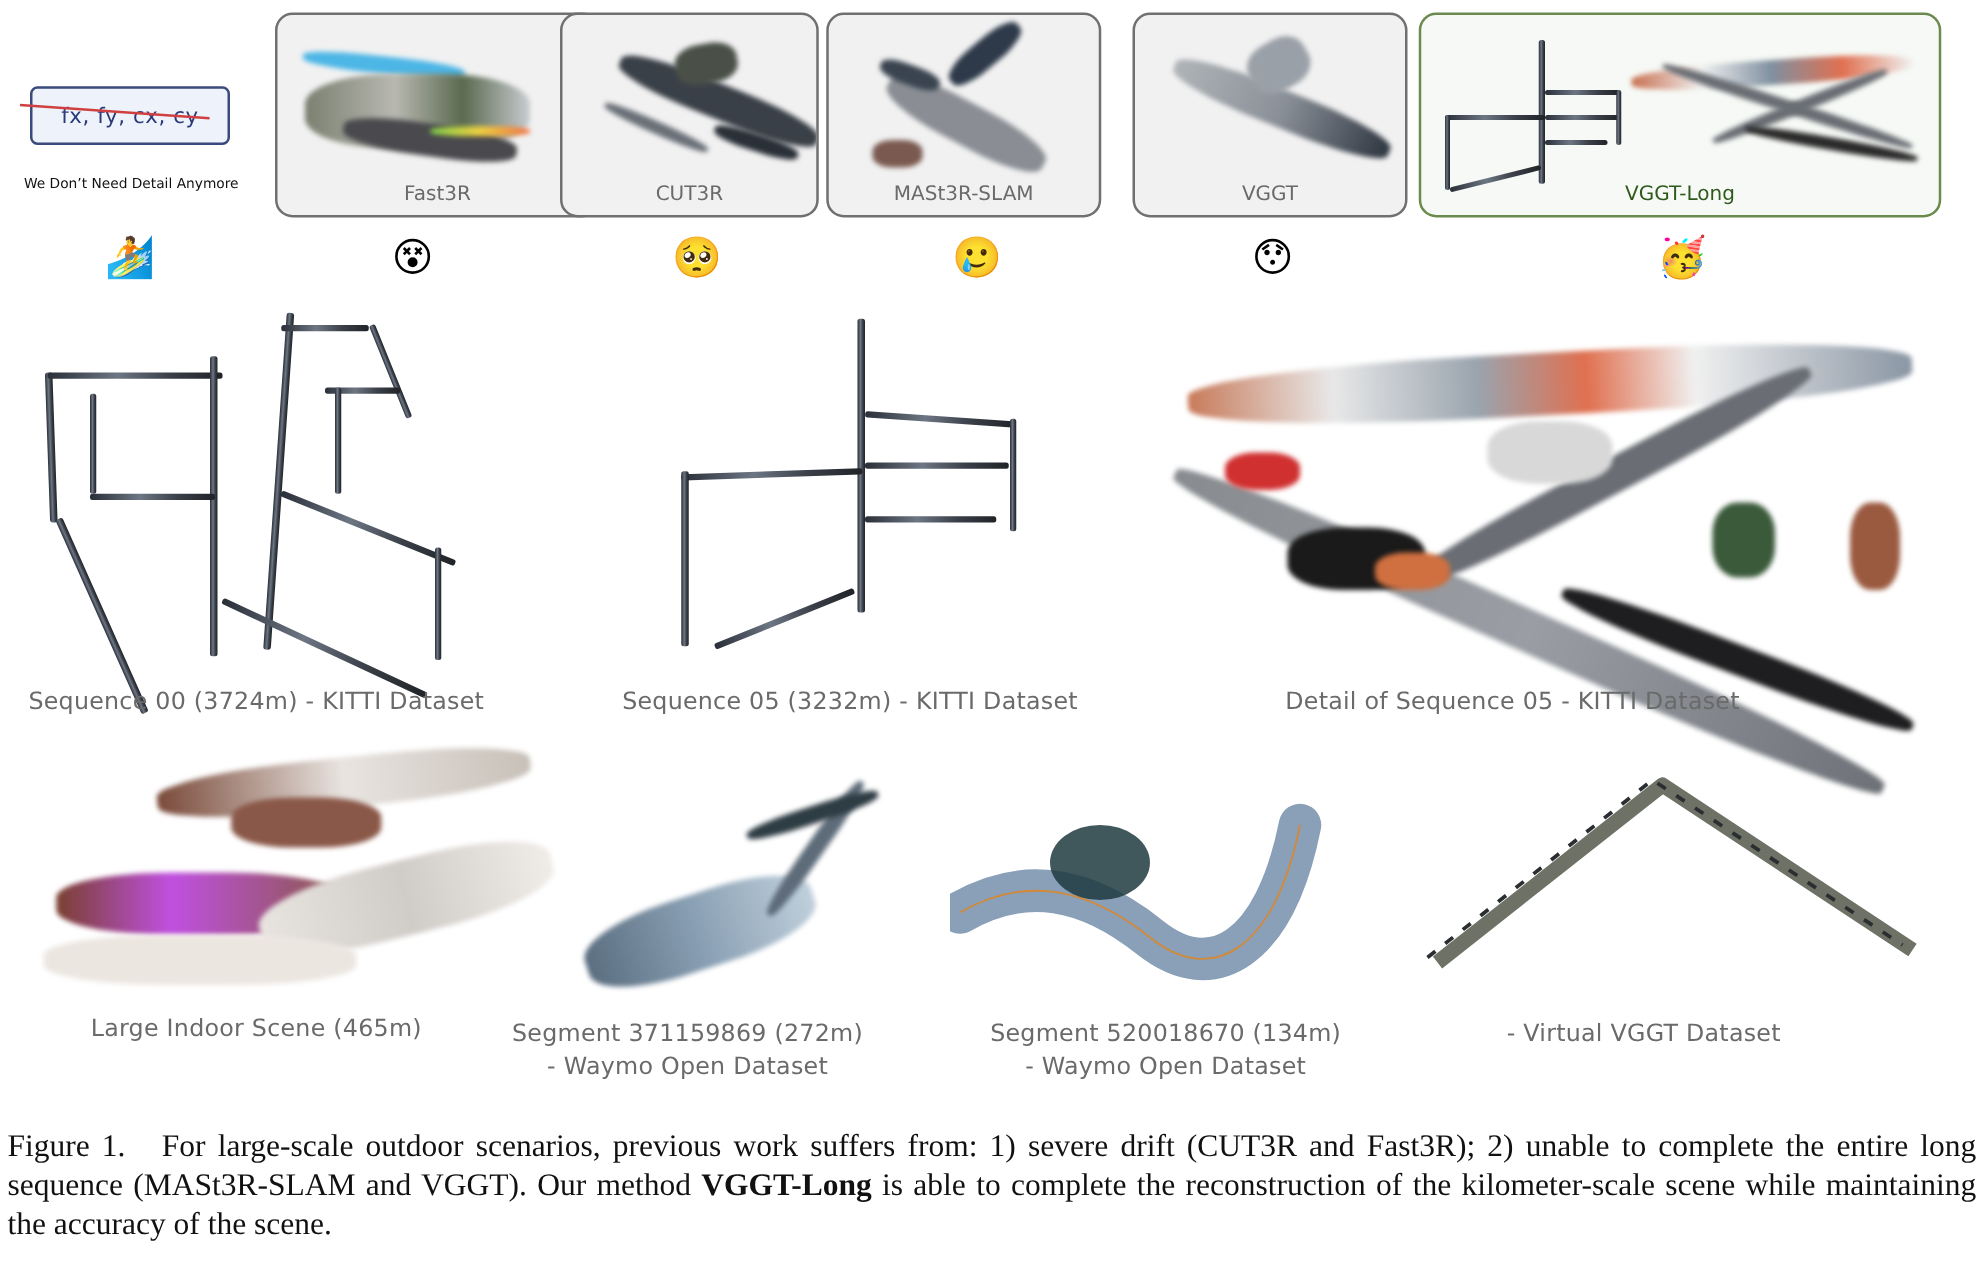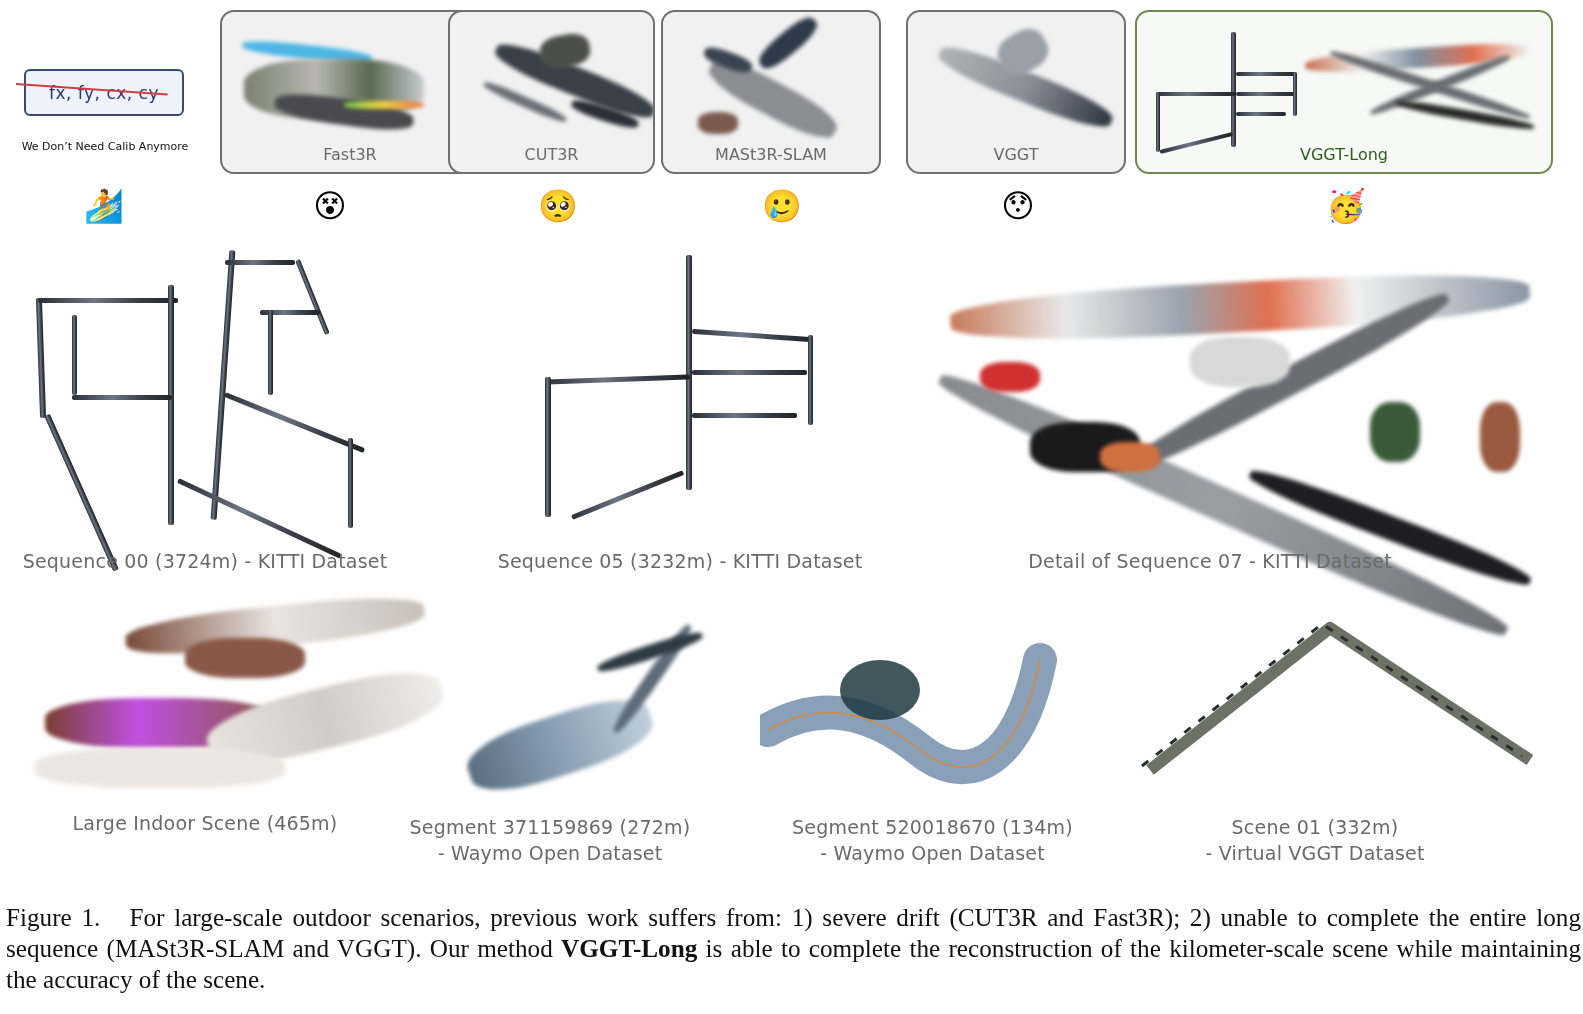--- a/index.html
+++ b/index.html
@@ -57,21 +57,21 @@
   }
   .fig-caption b { font-weight: bold; }
 </style>
 </head>
 <body>
 
 <div class="abs calib-box">
   <span class="calib-text">fx, fy, cx, cy</span>
 </div>
 <div class="abs calib-strike"></div>
-<div class="abs calib-caption">We Don’t Need Calib Anymore</div>
+<div class="abs calib-caption">We Don’t Need Detail Anymore</div>
 <div class="abs emoji" style="left:74px; top:186px;">🏄</div>
 
 <div class="abs method-box" style="left:220px; width:260px;">
   <div class="thumb" style="left:12px; top:25px; width:195px; height:100px;">
     <div class="cloud" style="left:8px; top:8px; width:130px; height:14px; background:#4cb6e6; transform:rotate(6deg);"></div>
     <div class="cloud" style="left:10px; top:22px; width:180px; height:60px; background:linear-gradient(90deg,#7a8070,#b8b8b0 40%,#5a6a50 70%,#c8ccd0);"></div>
     <div class="cloud" style="left:40px; top:62px; width:140px; height:26px; background:#4a4a4e; transform:rotate(8deg);"></div>
     <div class="cloud" style="left:110px; top:64px; width:80px; height:8px; background:linear-gradient(90deg,#7ed04a,#f0d040,#f07040);"></div>
   </div>
   <div class="method-label">Fast3R</div>
@@ -165,21 +165,21 @@
   <div class="cloud" style="left:0; top:100px; width:620px; height:34px; background:linear-gradient(90deg,#888c90,#9a9ea4,#6e7278); transform:rotate(24deg); transform-origin:left;"></div>
   <div class="cloud" style="left:190px; top:190px; width:360px; height:28px; background:#6a6e74; transform:rotate(-28deg); transform-origin:left;"></div>
   <div class="cloud" style="left:310px; top:200px; width:300px; height:24px; background:#1e1e20; transform:rotate(21deg); transform-origin:left;"></div>
   <div class="cloud" style="left:250px; top:75px; width:100px; height:50px; background:#d8d8d8;"></div>
   <div class="cloud" style="left:40px; top:100px; width:60px; height:30px; background:#d03030;"></div>
   <div class="cloud" style="left:90px; top:160px; width:110px; height:50px; background:#1a1a1a;"></div>
   <div class="cloud" style="left:160px; top:180px; width:60px; height:30px; background:#d07040;"></div>
   <div class="cloud" style="left:540px; top:140px; width:40px; height:70px; background:#9a5a40;"></div>
   <div class="cloud" style="left:430px; top:140px; width:50px; height:60px; background:#3a5a3a;"></div>
 </div>
-<div class="caption" style="left:990px; top:548px; width:440px;">Detail of Sequence 07 - KITTI Dataset</div>
+<div class="caption" style="left:990px; top:548px; width:440px;">Detail of Sequence 05 - KITTI Dataset</div>
 
 <div class="abs" style="left:25px; top:598px; width:430px; height:195px;">
   <div class="cloud" style="left:100px; top:8px; width:300px; height:40px; background:linear-gradient(90deg,#7a4a3a,#e8e4e0,#c8c0b8); transform:rotate(-6deg);"></div>
   <div class="cloud" style="left:160px; top:40px; width:120px; height:40px; background:#8a5848;"></div>
   <div class="cloud" style="left:20px; top:100px; width:230px; height:50px; background:linear-gradient(90deg,#7a4030,#c050e0 40%,#8a5848);"></div>
   <div class="cloud" style="left:180px; top:90px; width:240px; height:60px; background:linear-gradient(90deg,#e8e4e0,#d0ccc8,#f0ece8); transform:rotate(-14deg);"></div>
   <div class="cloud" style="left:10px; top:150px; width:250px; height:40px; background:#ece6e0;"></div>
 </div>
 <div class="caption" style="left:40px; top:810px; width:330px;">
   <div>Large Indoor Scene (465m)</div>
@@ -207,21 +207,20 @@
   <div>- Waymo Open Dataset</div>
 </div>
 
 <div class="abs" style="left:1130px; top:600px; width:420px; height:195px;">
   <svg width="420" height="195" viewBox="0 0 420 195">
     <path d="M20 170 L 200 28 L 400 160" stroke="#6e7266" stroke-width="12" fill="none" stroke-linejoin="round"></path>
     <path d="M20 170 L 200 28 L 400 160" stroke="#2a2e30" stroke-width="3" fill="none" stroke-dasharray="8 10" transform="translate(-8,-4)"></path>
   </svg>
 </div>
 <div class="caption" style="left:1160px; top:814px; width:310px;">
-  <div>Scene 01 (332m)</div>
   <div>- Virtual VGGT Dataset</div>
 </div>
 
 <div class="fig-caption">
   <span>Figure 1.</span>&nbsp;&nbsp;
   <span>For large-scale outdoor scenarios, previous work suffers from: 1) severe drift (CUT3R and Fast3R); 2) unable to complete the entire long sequence (MASt3R-SLAM and VGGT). Our method</span>
   <b>VGGT-Long</b>
   <span>is able to complete the reconstruction of the kilometer-scale scene while maintaining the accuracy of the scene.</span>
 </div>
 

